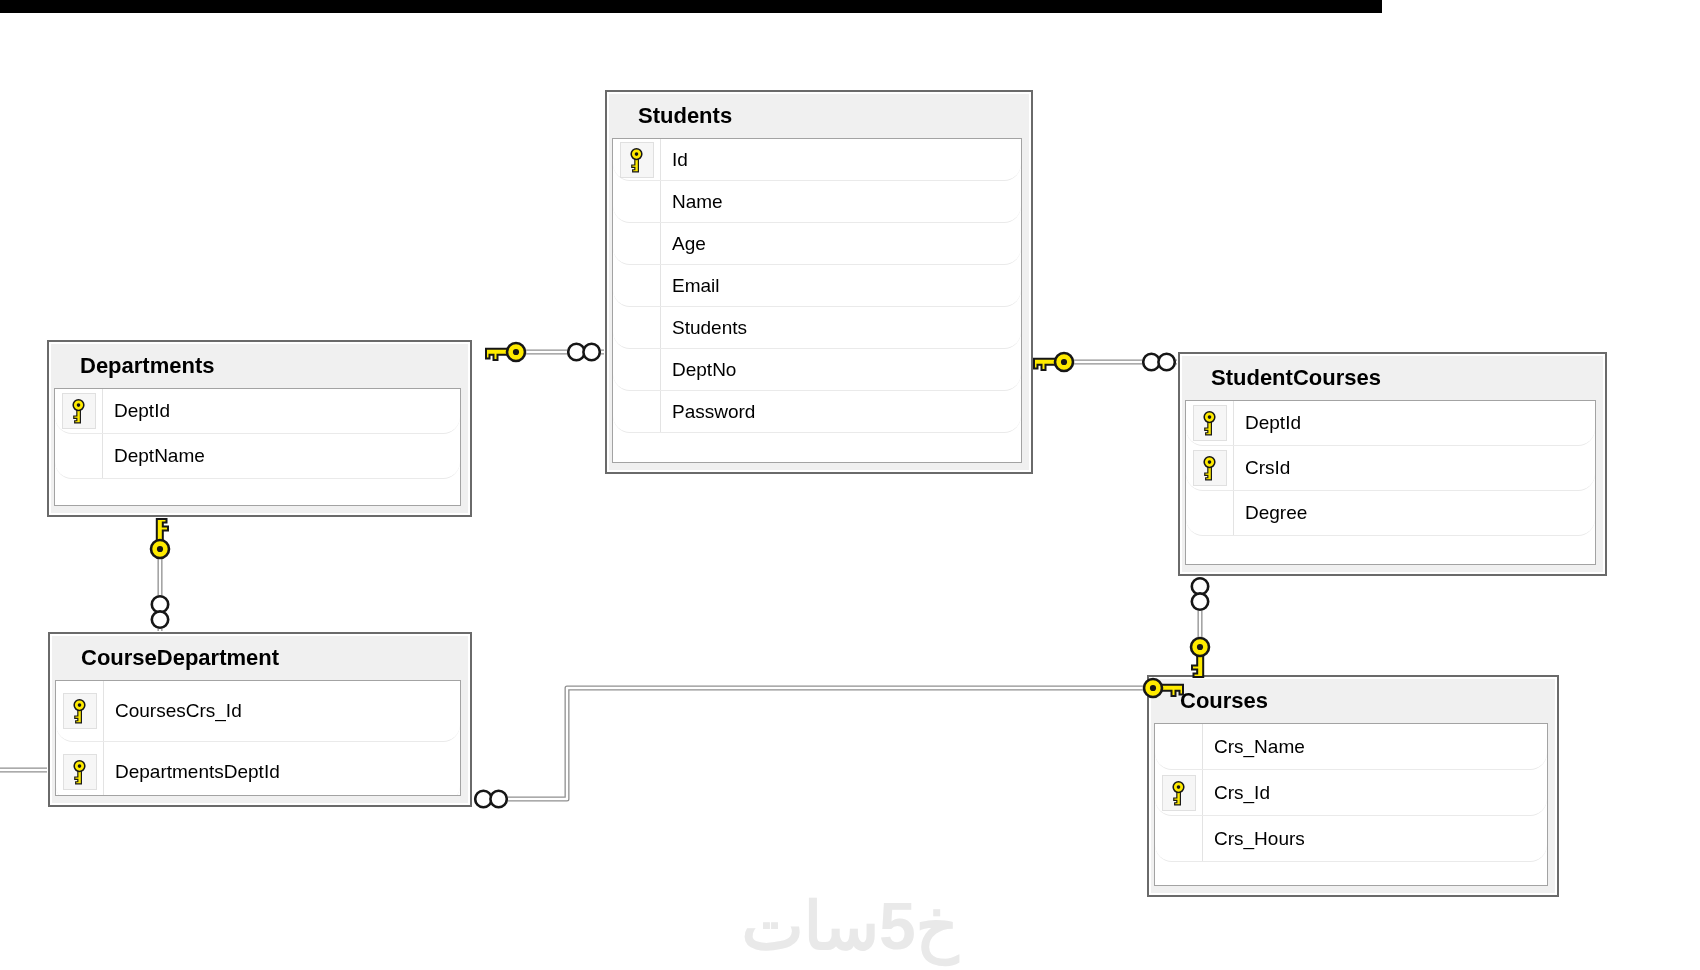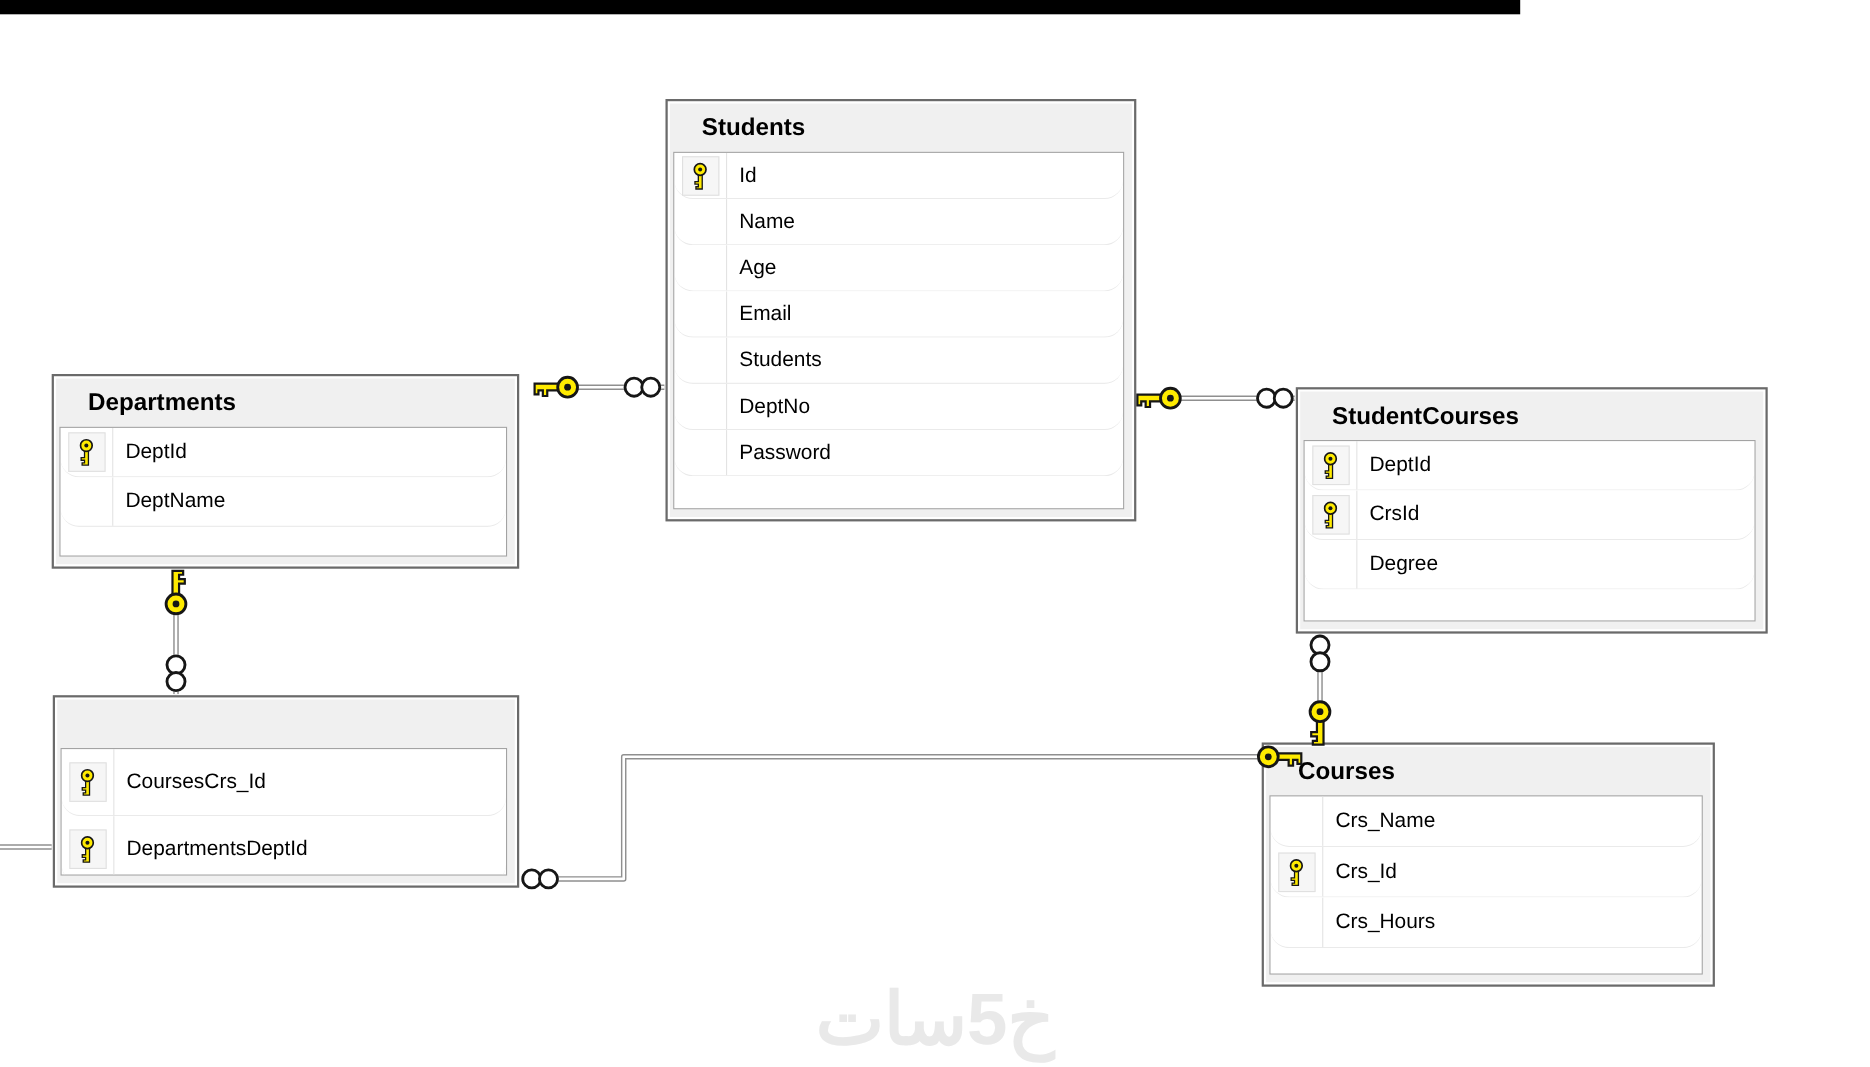--- a/index.html
+++ b/index.html
@@ -153,20 +153,21 @@
       <span class="fname">CrsId</span>
     </div>
     <div class="row">
       <span class="keycell"></span>
       <span class="fname">Degree</span>
     </div>
   </div>
 </div>
 
 <div class="dbtable t-coursedept" style="left:48px;top:632px;width:424px;height:175px">
+  <div class="dbtitle">CourseDepartment</div>
   <div class="dbrows">
     <div class="row">
       <span class="keycell">
           <span class="pkbox">
             <svg width="13" height="26" viewBox="-11 -11 22 42">
               <use href="#keyshape" transform="rotate(90)"></use>
             </svg>
           </span>
         </span>
       <span class="fname">CoursesCrs_Id</span>

